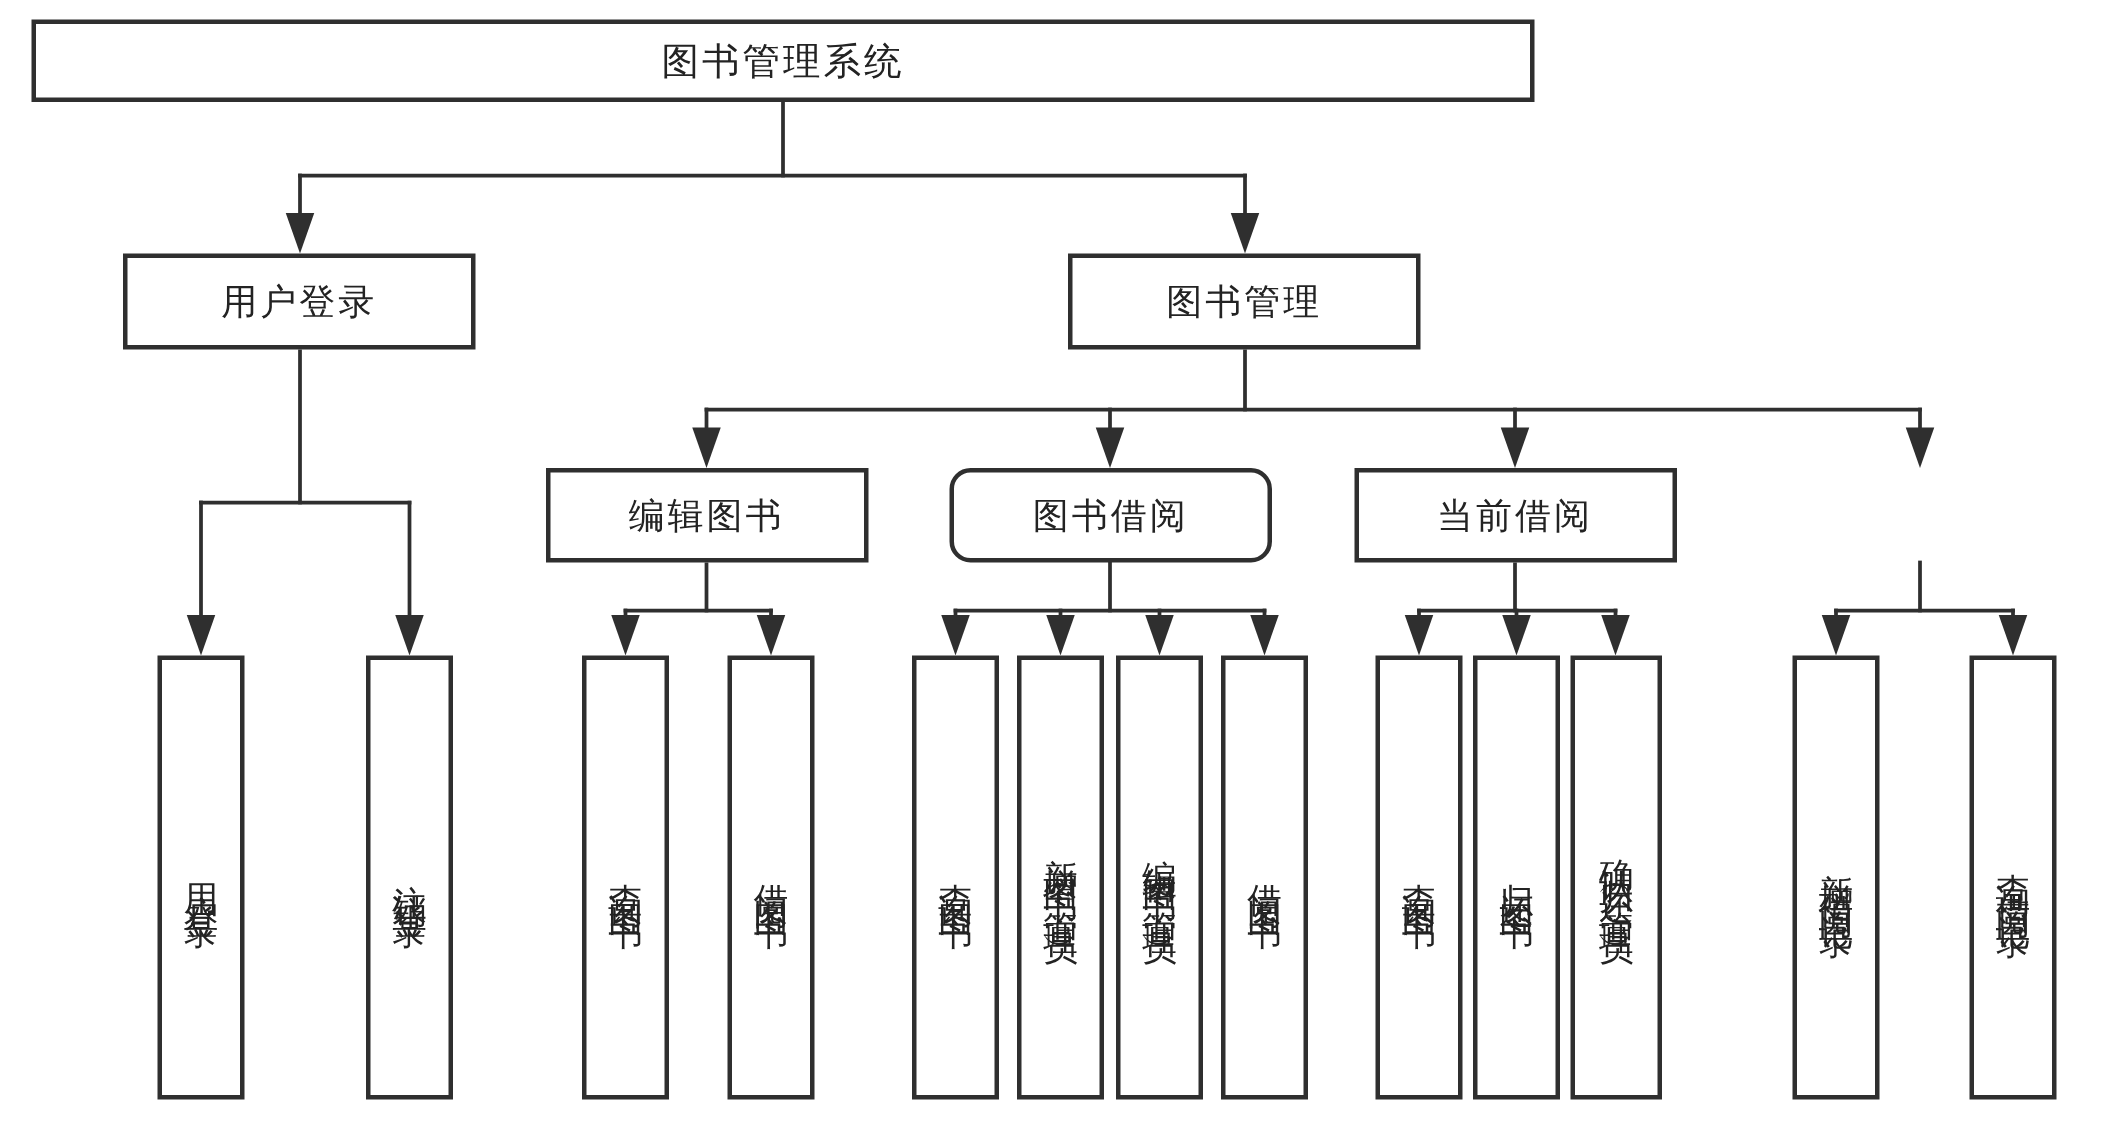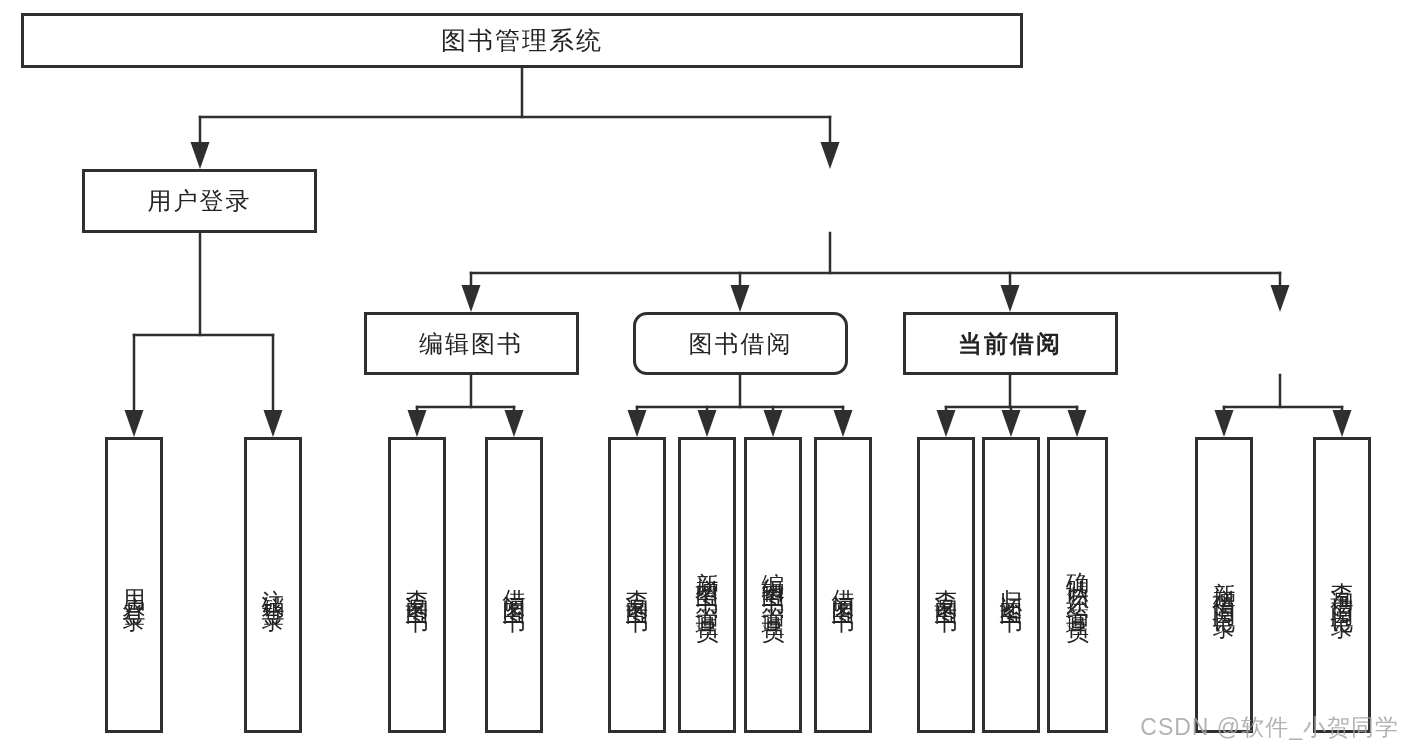--- a/index.html
+++ b/index.html
@@ -119,28 +119,31 @@
       <polygon points="1332.5,410 1351.5,410 1342,437" fill="#2f2f2f"></polygon>
     </svg>
 
   <div class="node h-node root-node" style="left:21px; top:13px; width:1002px; height:55px;">
     <span>图书管理系统</span>
   </div>
 
   <div class="node h-node" style="left:82px; top:169px; width:235px; height:64px;">
     <span>用户登录</span>
   </div>
+  <div class="node h-node" style="left:712px; top:169px; width:235px; height:64px;">
+    <span>图书管理</span>
+  </div>
 
   <div class="node h-node" style="left:363.5px; top:312px; width:215px; height:63px;">
     <span>编辑图书</span>
   </div>
   <div class="node h-node" style="left:633px; top:312px; width:215px; height:63px;border-radius:14px;">
     <span>图书借阅</span>
   </div>
-  <div class="node h-node" style="left:902.5px; top:312px; width:215px; height:63px;font-weight:bold;">
+  <div class="node h-node" style="left:902.5px; top:312px; width:215px; height:63px;">
     <span>当前借阅</span>
   </div>
 
   <div class="node v-node" style="left:105px; top:437px; width:58px; height:296px;">
     <span>用户登录</span>
   </div>
   <div class="node v-node" style="left:244px; top:437px; width:58px; height:296px;">
     <span>注销登录</span>
   </div>
 
@@ -174,15 +177,14 @@
     <span>确认归还（管理员）</span>
   </div>
 
   <div class="node v-node" style="left:1195px; top:437px; width:58px; height:296px;">
     <span>新增借阅记录</span>
   </div>
   <div class="node v-node" style="left:1313px; top:437px; width:58px; height:296px;">
     <span>查询借阅记录</span>
   </div>
 
-  <div class="watermark">CSDN @软件_小贺同学</div>
 
 </div>
 
 </body></html>

